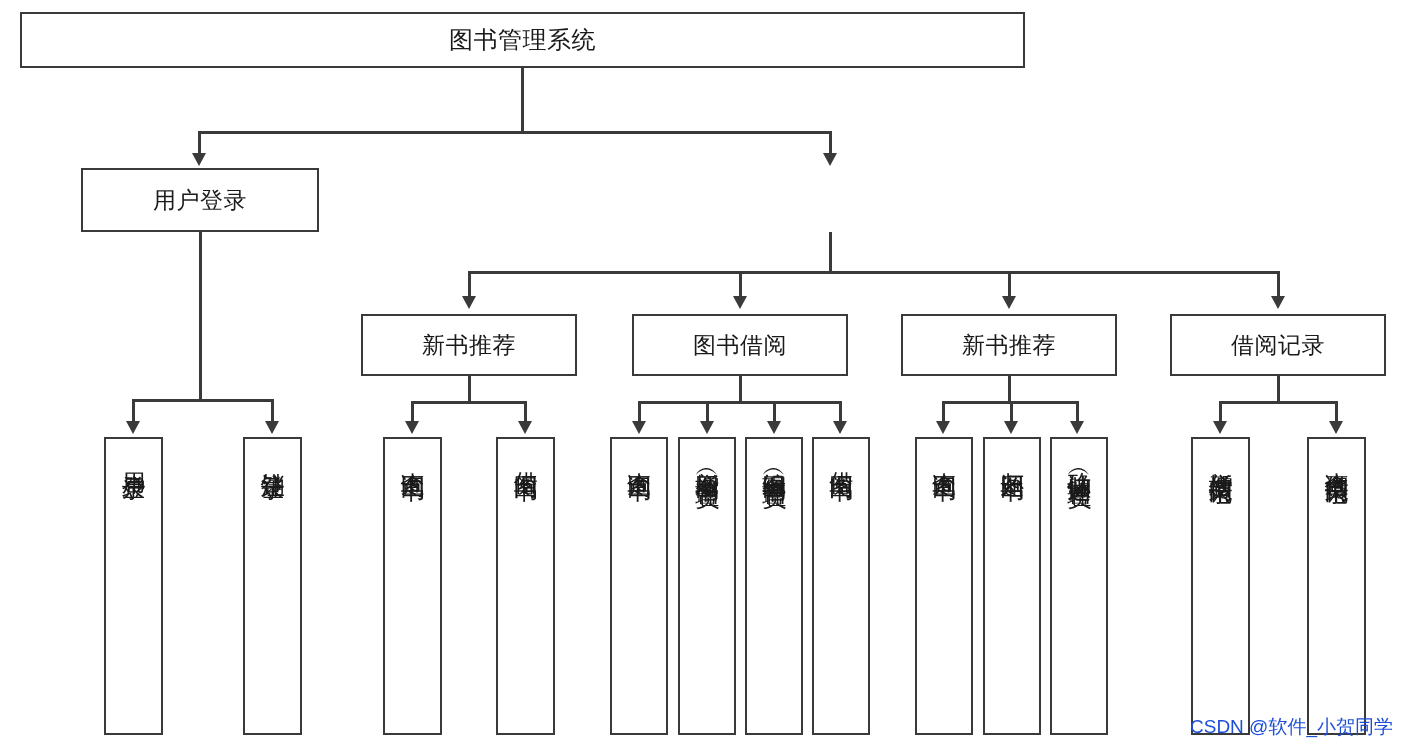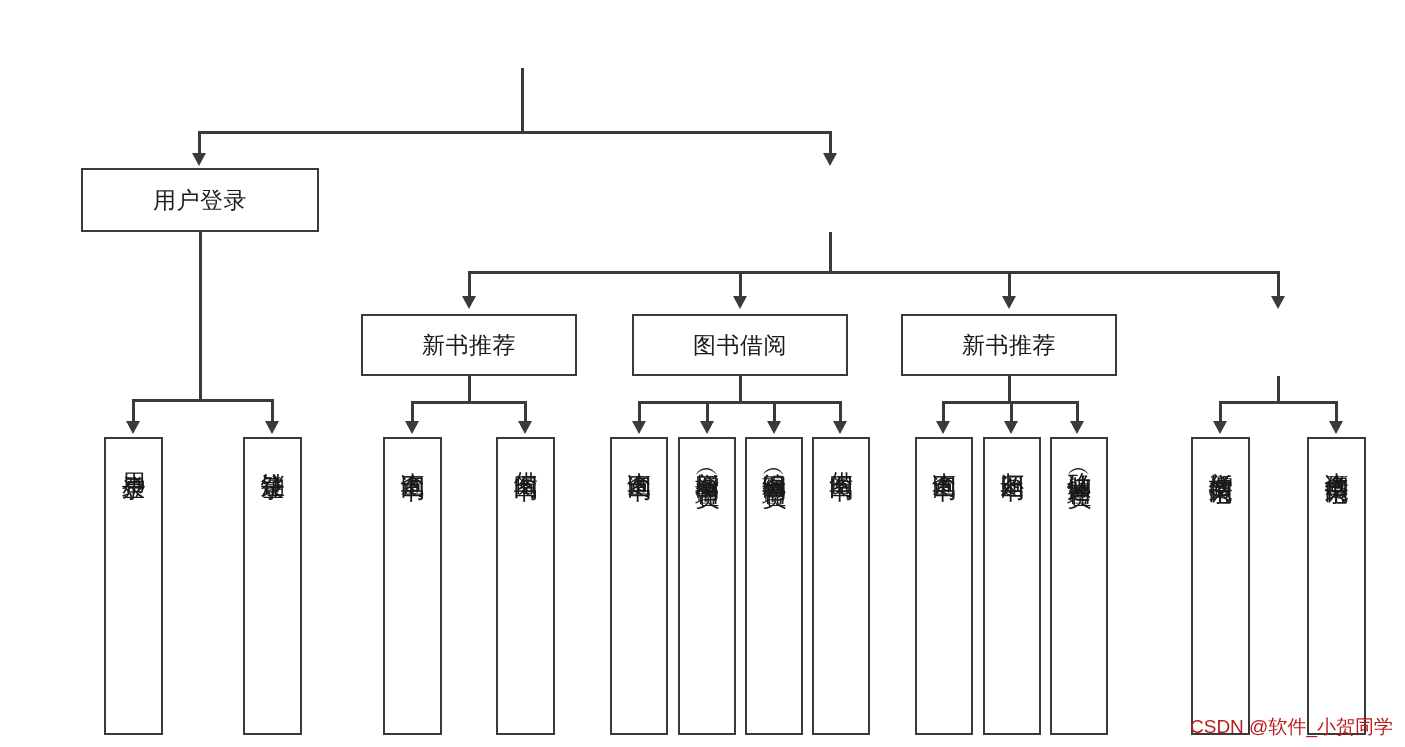--- a/index.html
+++ b/index.html
@@ -66,31 +66,34 @@
     position: absolute;
     width: 0;
     height: 0;
     border-left: 7px solid transparent;
     border-right: 7px solid transparent;
     border-top: 13px solid #3a3a3a;
   }
   
   .watermark {
     position: absolute;
-    color: #b91c1c;
+    color: #1d4ed8;
     font-size: 19px;
     white-space: nowrap;
     user-select: none;
   }
 </style>
 </head>
 <body>
 
 <div id="canvas">
 
+  <div class="node horiz root" style="left:20px; top:12px; width:1005px; height:56px;">
+    <span class="label">图书管理系统</span>
+  </div>
 
   <div class="line v" style="left:521px; top:68px; width:2.5px; height:64px;"></div>
 
   <div class="line h" style="left:198px; top:131px; width:634px; height:2.5px;"></div>
 
   <div class="line v" style="left:198px; top:131px; width:2.5px; height:26px;"></div>
   <div class="arrow" style="left:192px; top:153px;"></div>
   <div class="line v" style="left:829px; top:131px; width:2.5px; height:26px;"></div>
   <div class="arrow" style="left:823px; top:153px;"></div>
 
@@ -119,20 +122,23 @@
 
   <div class="node horiz" style="left:361px; top:314px; width:216px; height:62px;">
     <span class="label">新书推荐</span>
   </div>
   <div class="node horiz" style="left:632px; top:314px; width:216px; height:62px;">
     <span class="label">图书借阅</span>
   </div>
   <div class="node horiz" style="left:901px; top:314px; width:216px; height:62px;">
     <span class="label">新书推荐</span>
   </div>
+  <div class="node horiz" style="left:1170px; top:314px; width:216px; height:62px;">
+    <span class="label">借阅记录</span>
+  </div>
 
   <div class="line v" style="left:468px; top:376px; width:2.5px; height:26px;"></div>
   <div class="line h" style="left:411px; top:401px; width:115px; height:2.5px;"></div>
   <div class="line v" style="left:411px; top:401px; width:2.5px; height:22px;"></div>
   <div class="arrow" style="left:405px; top:421px;"></div>
   <div class="line v" style="left:524px; top:401px; width:2.5px; height:22px;"></div>
   <div class="arrow" style="left:518px; top:421px;"></div>
 
   <div class="line v" style="left:739px; top:376px; width:2.5px; height:26px;"></div>
   <div class="line h" style="left:638px; top:401px; width:203px; height:2.5px;"></div>

